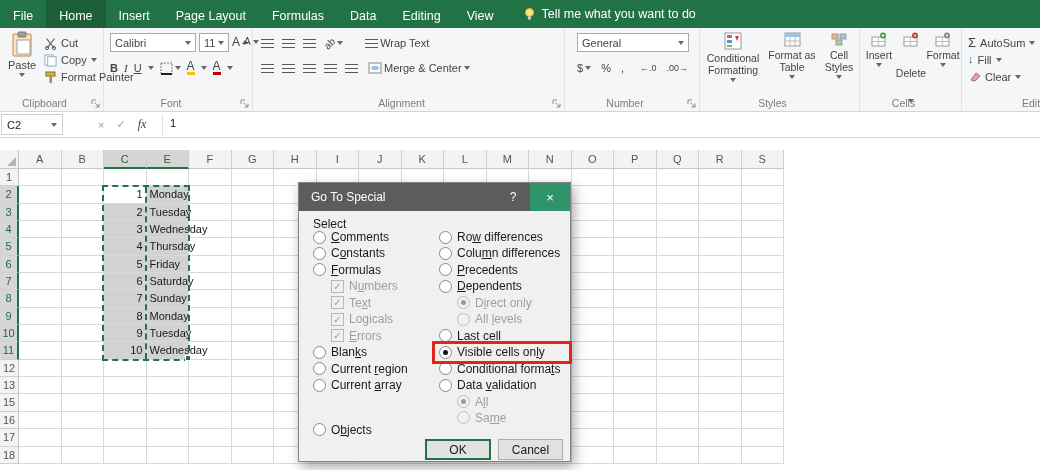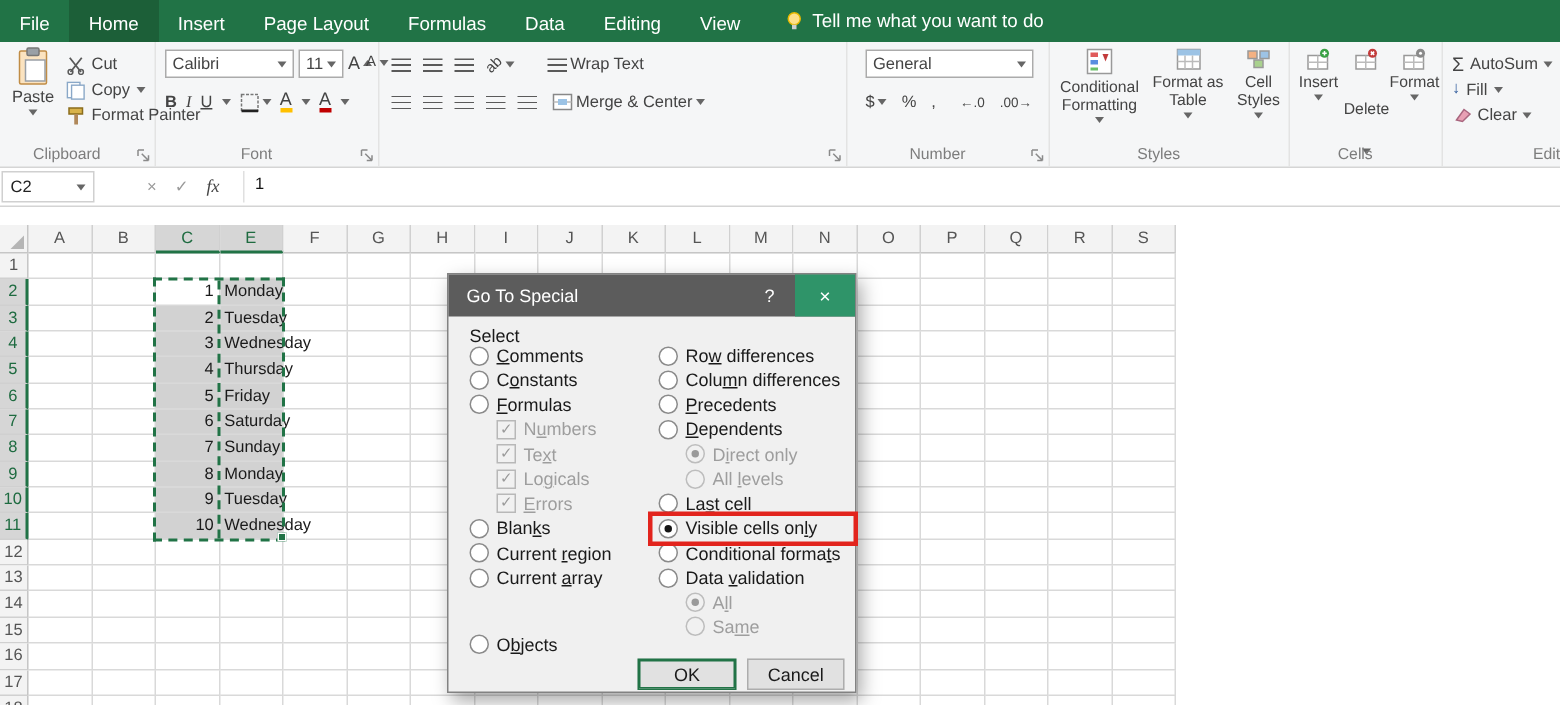--- a/index.html
+++ b/index.html
@@ -261,20 +261,21 @@
         <span class="fbtn" style="margin-left:2px;">
           <svg width="14" height="12" viewBox="0 0 14 12">
             <rect x="1" y="1" width="12" height="10" fill="#fff" stroke="#888"></rect>
             <line x1="1" y1="6" x2="13" y2="6" stroke="#bbb"></line>
             <rect x="4" y="4" width="6" height="4" fill="#9cc3e5"></rect>
           </svg>
           <span>Merge &amp; Center</span>
           <span class="dd"></span>
         </span>
       </div>
+      <span class="glabel">Alignment</span>
       <svg class="launcher" width="9" height="9" viewBox="0 0 9 9">
         <path d="M1 1h4M1 1v4" stroke="#8a8a8a" fill="none"></path>
           <path d="M3.5 3.5L8 8M8 8V4.5M8 8H4.5" stroke="#8a8a8a" fill="none"></path>
       </svg>
     </div>
 
     <div class="group g-num">
       <div class="combo" style="left:12px; top:5px; width:112px;">
         <span>General</span>
         <span class="dd"></span>
@@ -697,41 +698,20 @@
         <div class="cell" style="width: 42.5px;"></div>
         <div class="cell" style="width: 42.5px;"></div>
         <div class="cell" style="width: 42.5px;"></div>
         <div class="cell" style="width: 42.5px;"></div>
         <div class="cell" style="width: 42.5px;"></div>
         <div class="cell" style="width: 42.5px;"></div>
         <div class="cell" style="width: 42.5px;"></div>
         <div class="cell" style="width: 42.5px;"></div>
       </div>
       <div class="grow-line" style="height: 17.35px;">
-        <div class="rowhdr" style="line-height: 16.35px;">14</div>
-        <div class="cell" style="width: 42.5px;"></div>
-        <div class="cell" style="width: 42.5px;"></div>
-        <div class="cell" style="width: 42.5px;"></div>
-        <div class="cell" style="width: 42.5px;"></div>
-        <div class="cell" style="width: 42.5px;"></div>
-        <div class="cell" style="width: 42.5px;"></div>
-        <div class="cell" style="width: 42.5px;"></div>
-        <div class="cell" style="width: 42.5px;"></div>
-        <div class="cell" style="width: 42.5px;"></div>
-        <div class="cell" style="width: 42.5px;"></div>
-        <div class="cell" style="width: 42.5px;"></div>
-        <div class="cell" style="width: 42.5px;"></div>
-        <div class="cell" style="width: 42.5px;"></div>
-        <div class="cell" style="width: 42.5px;"></div>
-        <div class="cell" style="width: 42.5px;"></div>
-        <div class="cell" style="width: 42.5px;"></div>
-        <div class="cell" style="width: 42.5px;"></div>
-        <div class="cell" style="width: 42.5px;"></div>
-      </div>
-      <div class="grow-line" style="height: 17.35px;">
         <div class="rowhdr" style="line-height: 16.35px;">15</div>
         <div class="cell" style="width: 42.5px;"></div>
         <div class="cell" style="width: 42.5px;"></div>
         <div class="cell" style="width: 42.5px;"></div>
         <div class="cell" style="width: 42.5px;"></div>
         <div class="cell" style="width: 42.5px;"></div>
         <div class="cell" style="width: 42.5px;"></div>
         <div class="cell" style="width: 42.5px;"></div>
         <div class="cell" style="width: 42.5px;"></div>
         <div class="cell" style="width: 42.5px;"></div>

